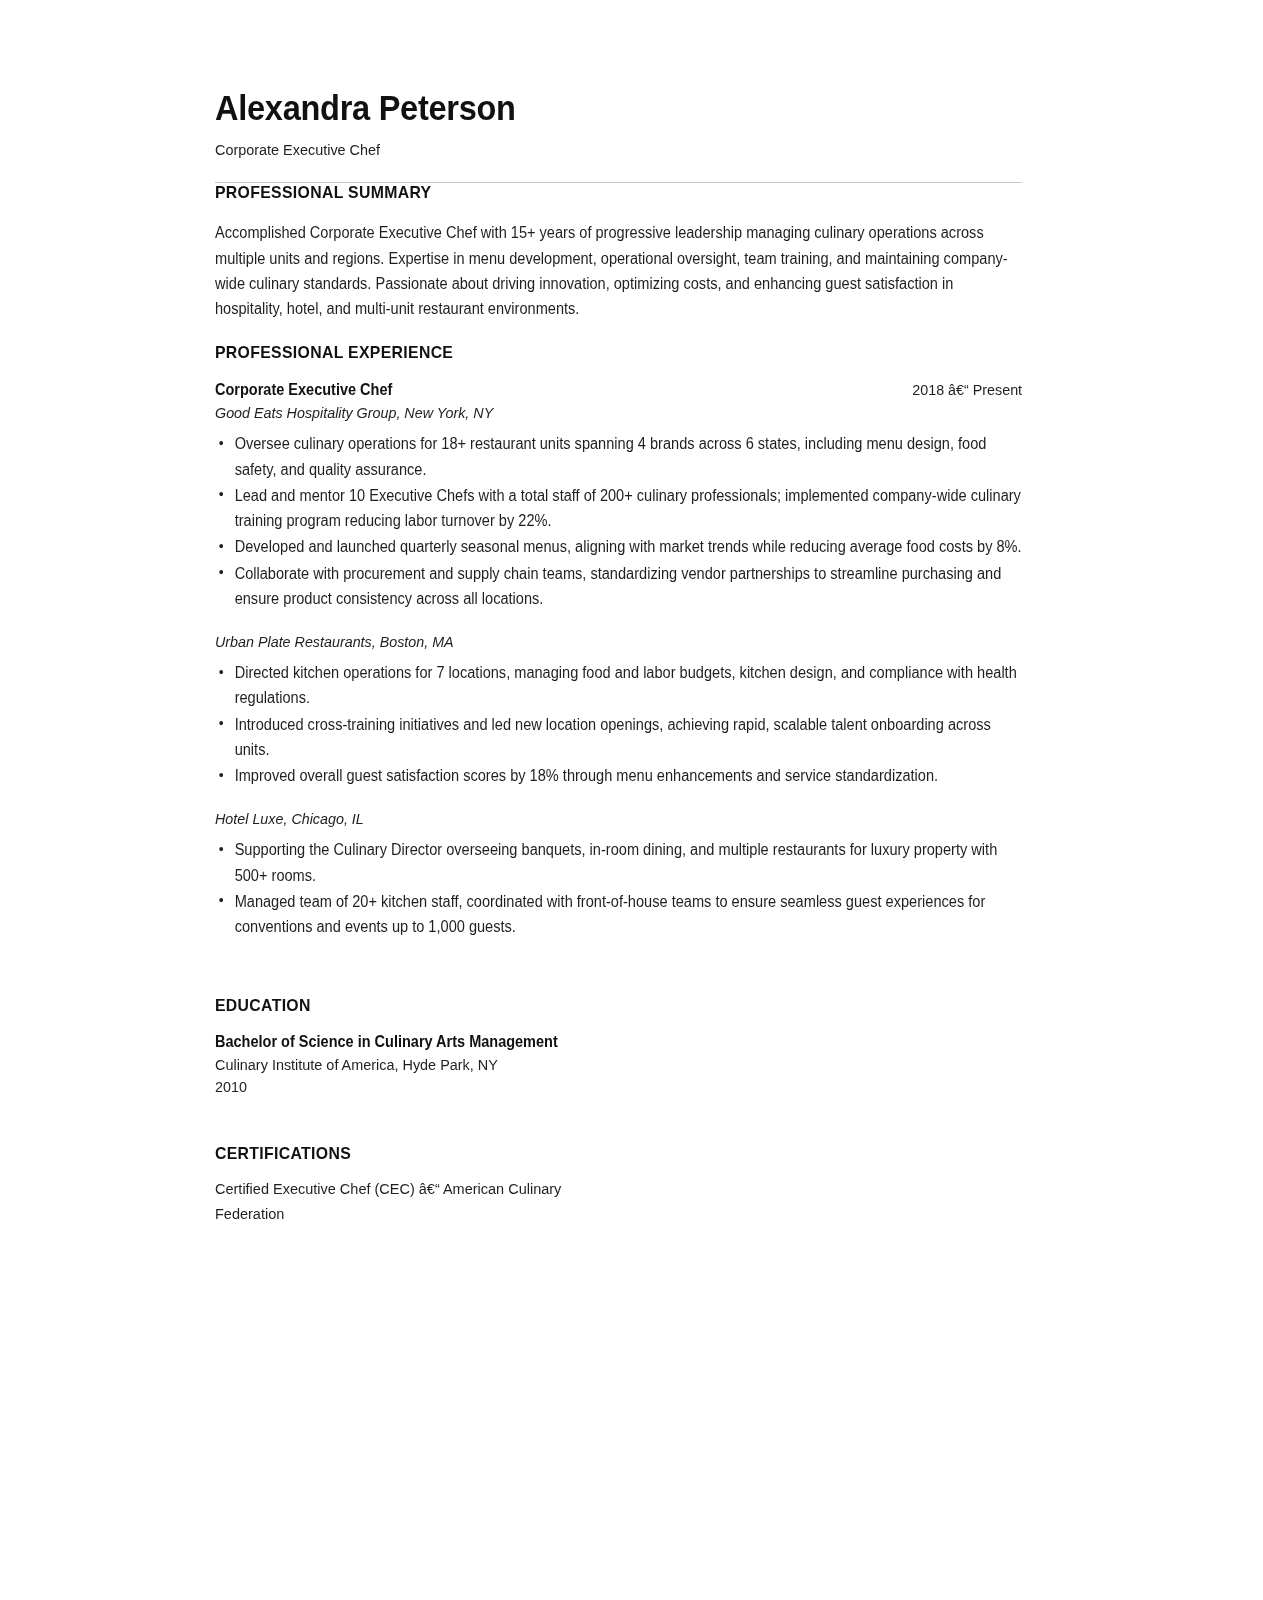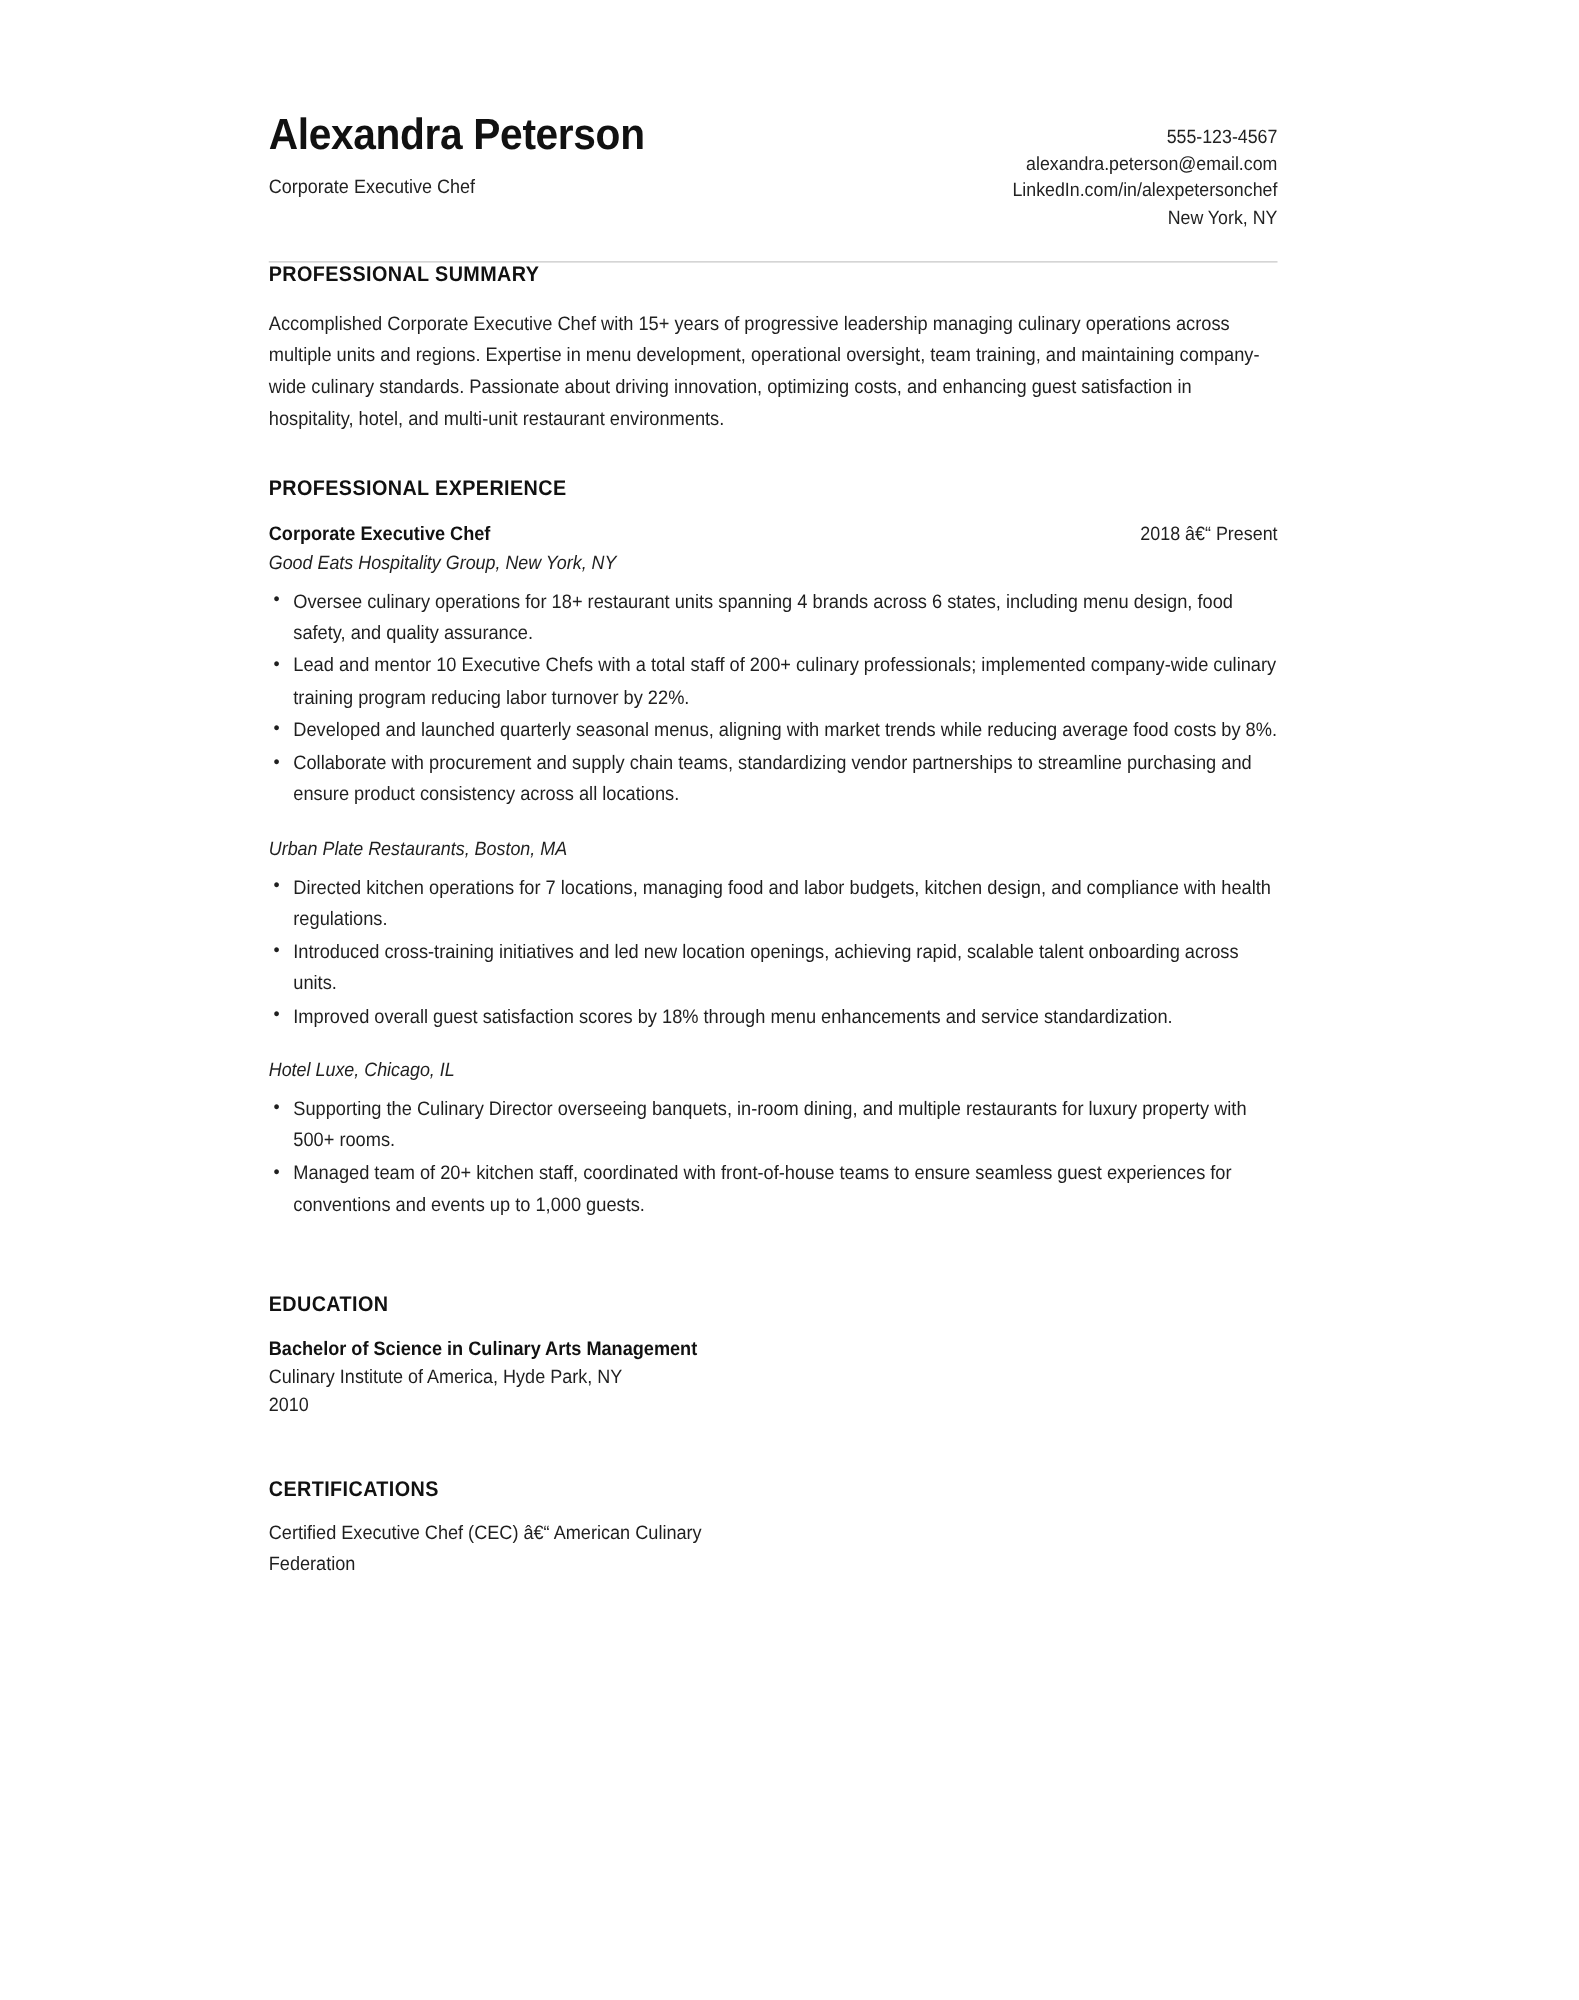--- a/index.html
+++ b/index.html
@@ -77,21 +77,21 @@
 
   .rule {
     margin-top: 23px;
     height: 1px;
     background: #c8c8c8;
     width: 100%;
   }
 
   
   .section { }
-  .section.experience { margin-top: 33px; }
+  .section.experience { margin-top: 22px; }
   .section.education { margin-top: 57px; }
   .section.certifications { margin-top: 45px; }
 
   .section-title {
     font-size: 17px;
     font-weight: bold;
     letter-spacing: 0.35px;
     color: #111111;
     transform: scaleX(0.93);
     transform-origin: left center;
@@ -214,26 +214,20 @@
 </head>
 <body>
 
 <div class="page">
   <div class="sheet">
 
     <div class="header">
       <div class="identity">
         <div class="full-name">Alexandra Peterson</div>
         <div class="job-title">Corporate Executive Chef</div>
-      </div>
-      <div class="contact">
-        <div class="contact-line">555-123-4567</div>
-        <div class="contact-line">alexandra.peterson@email.com</div>
-        <div class="contact-line">LinkedIn.com/in/alexpetersonchef</div>
-        <div class="contact-line">New York, NY</div>
       </div>
     </div>
     <div class="rule"></div>
 
     <div class="section summary">
       <div class="section-title">PROFESSIONAL SUMMARY</div>
       <div class="summary-text">Accomplished Corporate Executive Chef with 15+ years of progressive leadership managing culinary operations across multiple units and regions. Expertise in menu development, operational oversight, team training, and maintaining company-wide culinary standards. Passionate about driving innovation, optimizing costs, and enhancing guest satisfaction in hospitality, hotel, and multi-unit restaurant environments.</div>
     </div>
 
     <div class="section experience">

